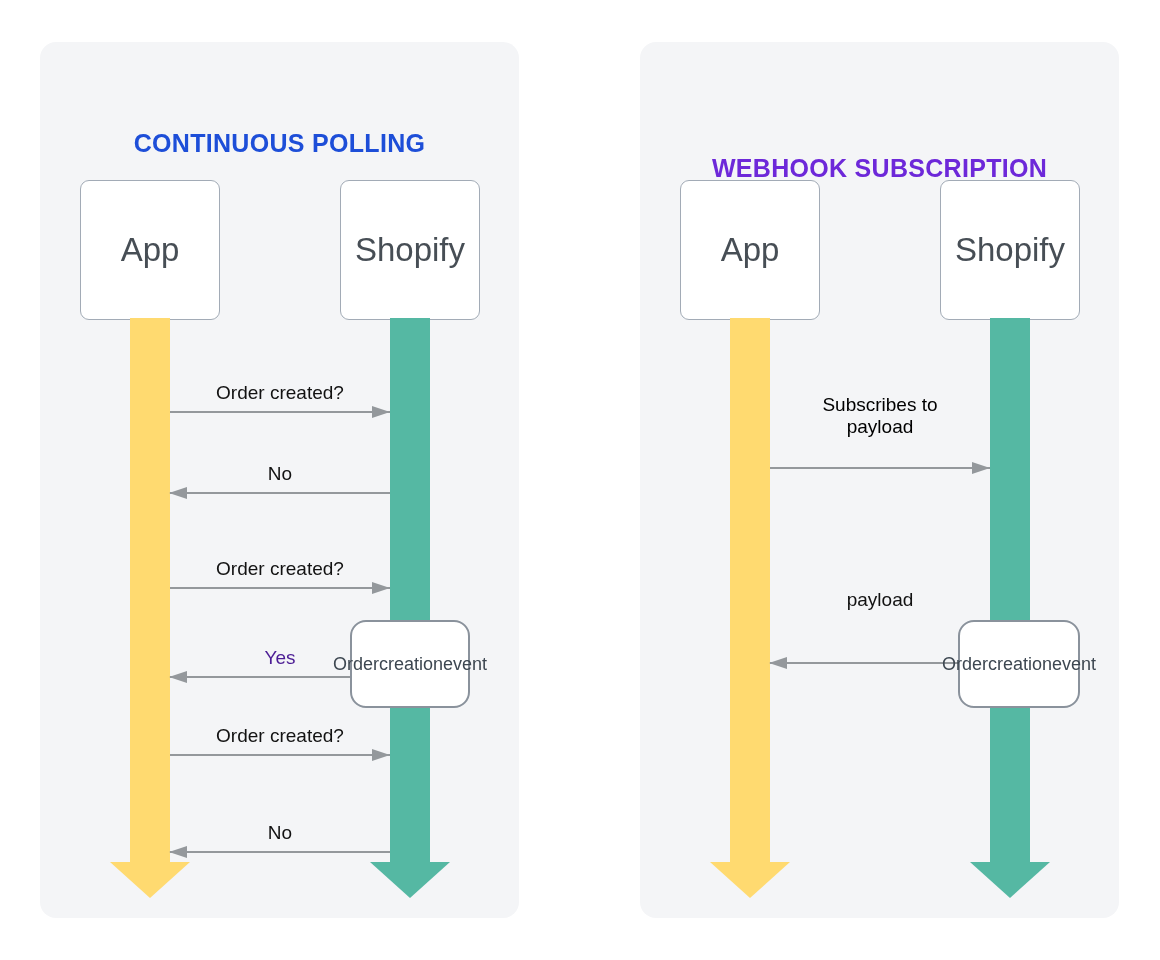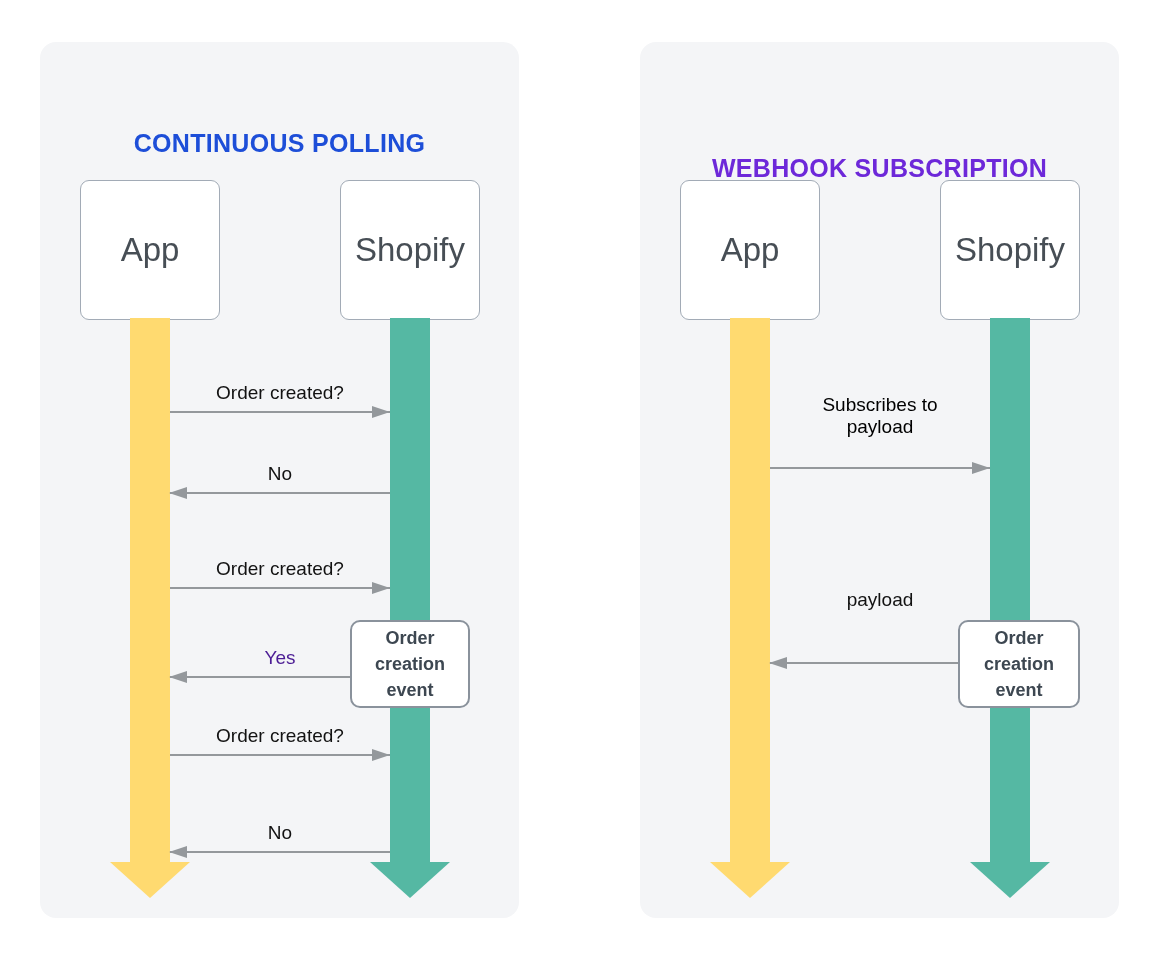--- a/index.html
+++ b/index.html
@@ -85,28 +85,28 @@
     left: 130px;
     width: 220px;
     text-align: center;
     font-size: 19px;
     line-height: 22px;
     z-index: 2;
   }
   .event-box {
     position: absolute;
     background: #ffffff;
-    border-radius: 10px;
+    border-radius: 16px;
     box-sizing: border-box;
     display: flex;
-    flex-direction: column;
+    flex-direction: row;
     align-items: center;
     justify-content: center;
     font-size: 18px;
-    font-weight: bold;
+    font-weight: normal;
     line-height: 26px;
     text-align: center;
     z-index: 3;
   }
 </style>
 </head>
 <body>
 
 <div class="canvas" style="background: rgb(255, 255, 255);">
   <section class="panel left" style="background: rgb(244, 245, 247);">

